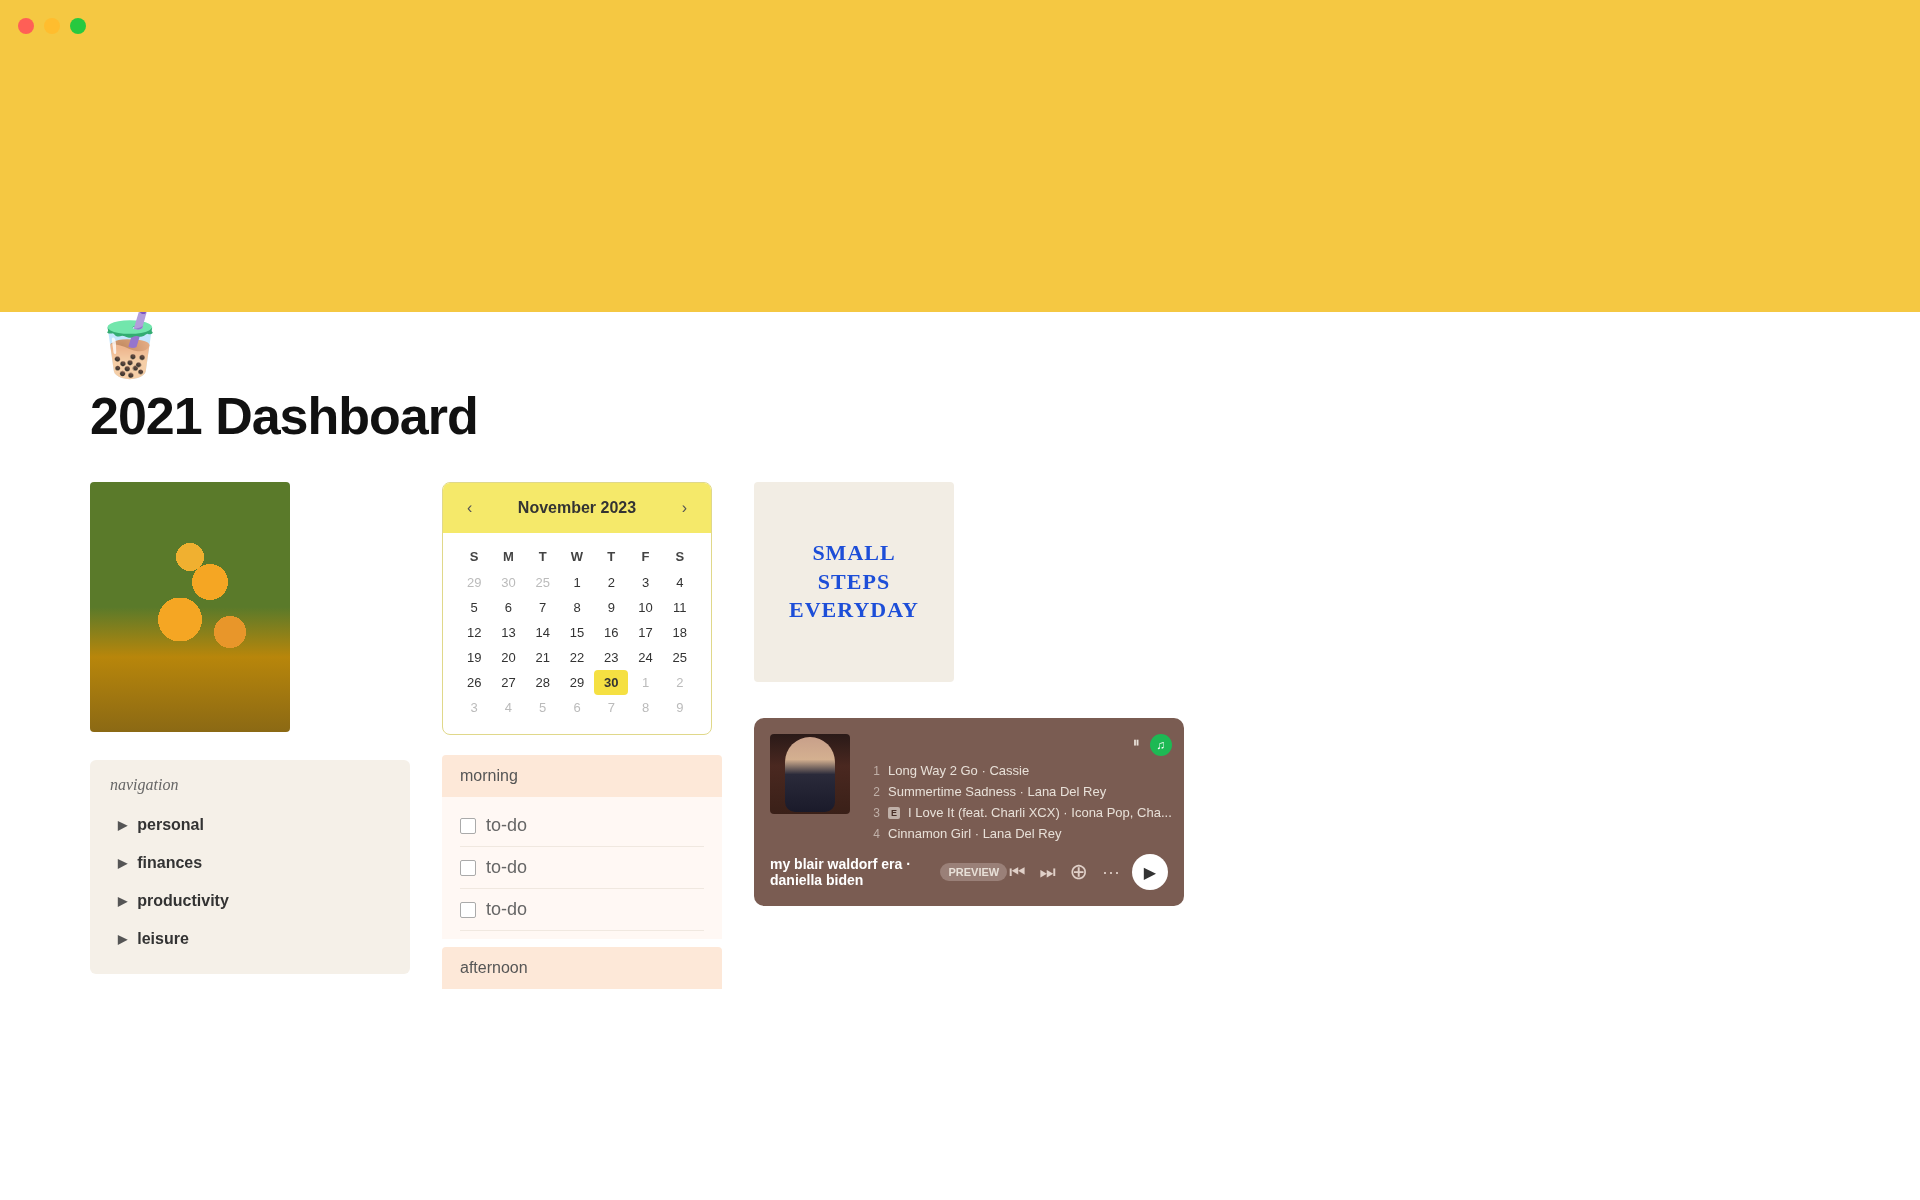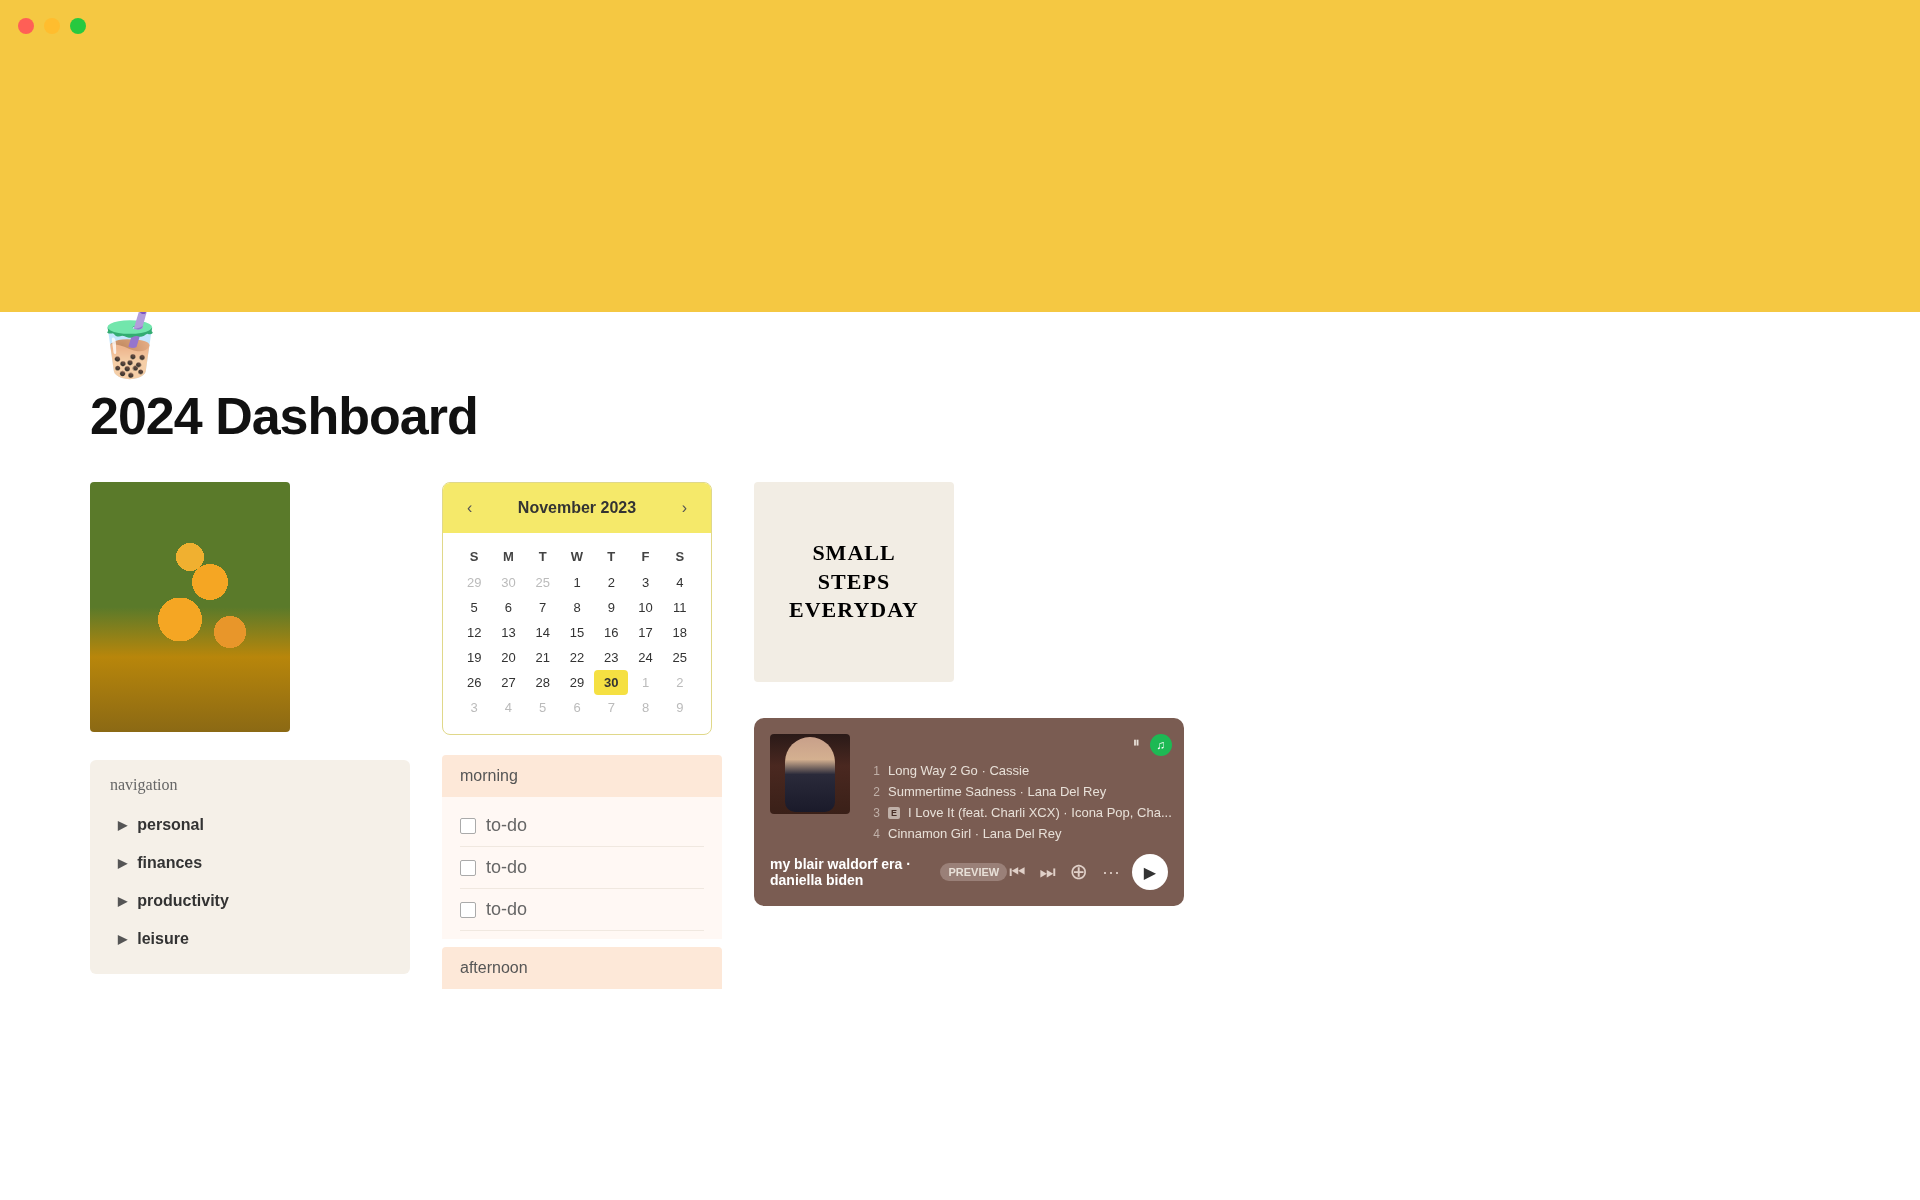--- a/index.html
+++ b/index.html
@@ -150,21 +150,21 @@
       height: 200px;
       display: flex;
       align-items: center;
       justify-content: center;
       text-align: center;
       padding: 20px;
     }
     .quote-text {
       font-size: 22px;
       font-weight: 700;
-      color: #000000;
+      color: #1d4ed8;
       font-family: Georgia, serif;
       line-height: 1.3;
       letter-spacing: 1px;
       text-transform: uppercase;
     }
 
     
     .spotify-card {
       background: #7a5c52;
       border-radius: 10px;
@@ -304,20 +304,21 @@
       font-weight: 600;
     }
 
     
     .nav-section {
       background: #f5f0e8;
       border-radius: 6px;
       padding: 16px 20px;
     }
     .nav-label {
+      font-style: italic;
       font-size: 16px;
       color: #666;
       margin-bottom: 12px;
       font-family: Georgia, serif;
     }
     .nav-item {
       display: flex;
       align-items: center;
       gap: 10px;
       padding: 10px 8px;
@@ -379,21 +380,21 @@
 <div class="titlebar">
   <span class="traffic-light tl-red"></span>
   <span class="traffic-light tl-yellow"></span>
   <span class="traffic-light tl-green"></span>
 </div>
 
 <div class="header-banner"></div>
 
 <div class="main-content">
   <div class="page-icon">🧋</div>
-  <h1 class="page-title">2024  Dashboard</h1>
+  <h1 class="page-title">2021  Dashboard</h1>
 
   <div class="three-col">
 
     <div>
       <div class="photo-card">
         <div class="sunflower-bouquet"></div>
       </div>
 
       <div style="margin-top: 28px;">
         <div class="nav-section">

